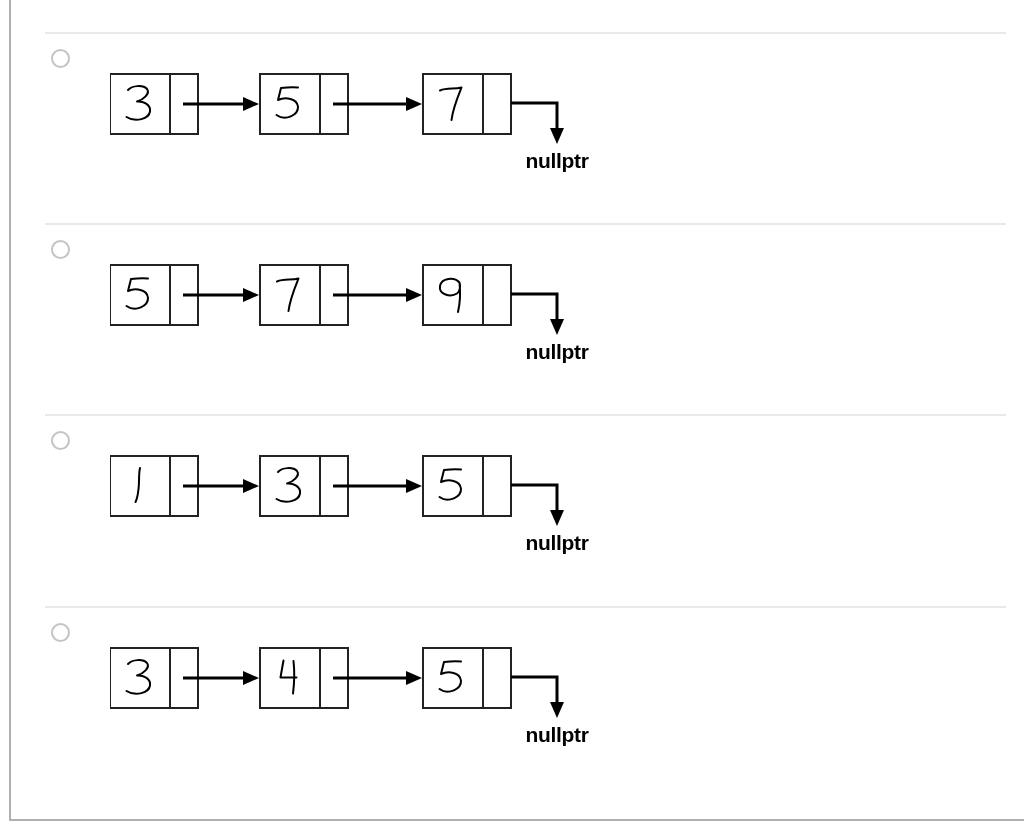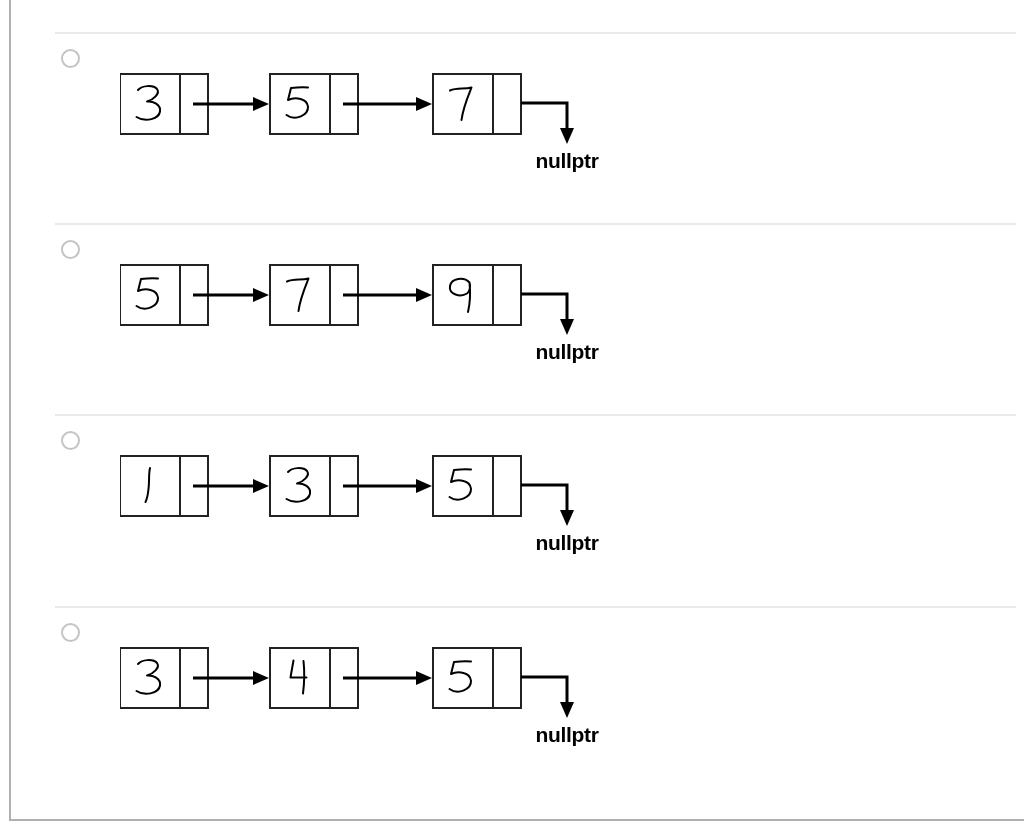--- a/index.html
+++ b/index.html
@@ -1,20 +1,20 @@
 <!DOCTYPE html>
 <html><head>
 <meta charset="utf-8">
 <style>
   html,body{margin:0;padding:0;background:#fff;}
   body{width:1024px;height:829px;overflow:hidden;font-family:"Liberation Sans",sans-serif;}
   .page{position:relative;width:1024px;height:829px;background:#fff;}
   .card-border-left{position:absolute;left:9px;top:0;width:2px;height:821px;}
   .card-border-bottom{position:absolute;left:9px;top:819px;width:1015px;height:2px;}
-  .option{position:absolute;left:18px;width:900px;padding-left:48px;}
+  .option{position:absolute;left:8px;width:900px;padding-left:48px;}
   .divider{position:absolute;left:37px;top:0;width:961px;height:2px;}
   .radio{position:absolute;left:43px;top:17px;width:15px;height:15px;border:2px solid #c4c4c4;border-radius:50%;background:#fff;display:block;cursor:pointer;}
   .diagram{position:absolute;left:102px;top:40px;}
   .nullptr{font-family:"Liberation Sans",sans-serif;font-weight:700;font-size:21px;fill:#000;letter-spacing:-0.3px;}
 </style>
 </head>
 <body>
 
 <div class="page">
   <div class="card-border-left" style="background: rgb(176, 176, 176);"></div>

